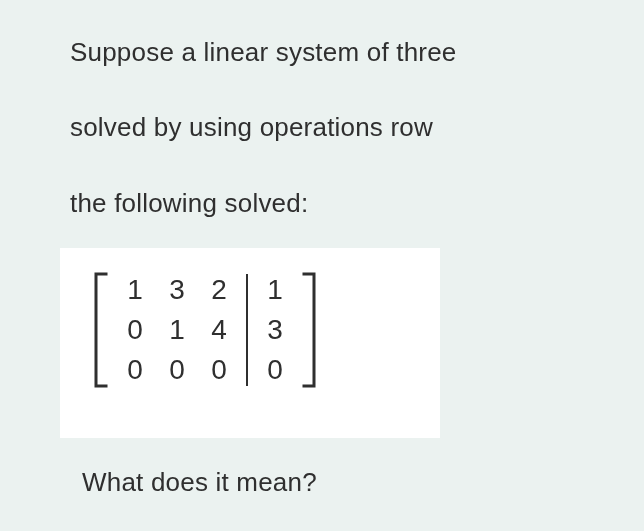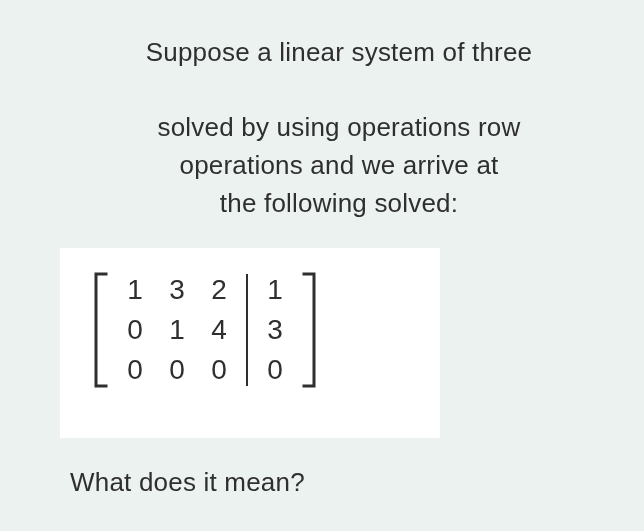--- a/index.html
+++ b/index.html
@@ -14,21 +14,20 @@
   .page {
     box-sizing: border-box;
     padding: 34px 36px 0 70px;
   }
   .para {
     font-size: 26px;
     line-height: 1.45;
     margin: 0 0 26px 0;
     font-weight: 400;
     letter-spacing: 0.2px;
-    text-align: center;
   }
   .matrix-card {
     background: #ffffff;
     padding: 22px 30px 46px 30px;
     width: 320px;
     margin-left: -10px;
     margin-bottom: 26px;
     box-shadow: 0 0 0 0 transparent;
   }
   .matrix-wrap {
@@ -60,34 +59,34 @@
     padding: 1px 0;
   }
   .aug-bar {
     width: 2px;
     background: #2f2f2f;
     margin: 4px 6px;
   }
   .question {
     font-size: 26px;
     line-height: 1.4;
-    margin: 0;
+    margin: 12px;
     letter-spacing: 0.2px;
   }
 </style>
 </head>
 <body>
 
 <div class="page">
 
   <p class="para">
     <span>Suppose a linear system of three</span><br>
     <br>
     <span>solved by using operations row</span><br>
-    <span>operations and we arrive at</span><br>
+    <br>
     <span>the following solved:</span>
   </p>
 
   <div class="matrix-card">
     <div class="matrix-wrap">
 
       <span class="bracket">
         <svg width="20" height="116" viewBox="0 0 20 116">
           <path d="M16 2 H6 V114 H16" fill="none" stroke="#2f2f2f" stroke-width="3" stroke-linecap="square"></path>
         </svg>

